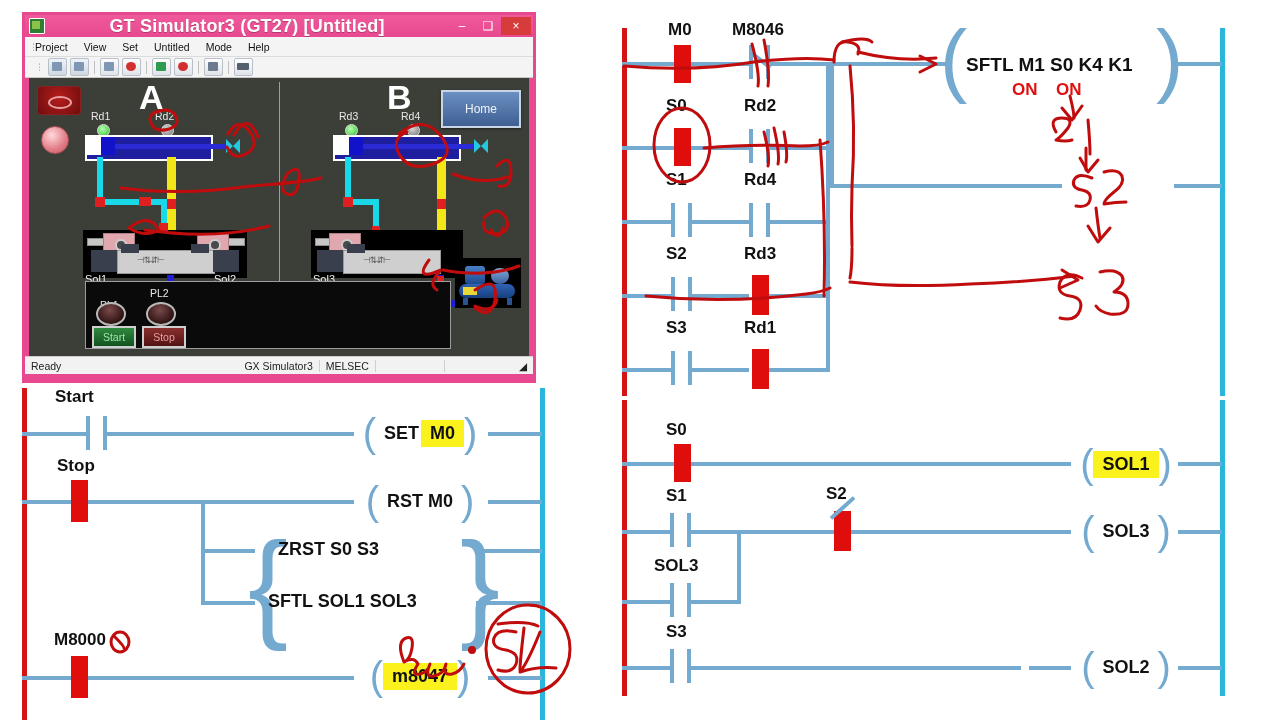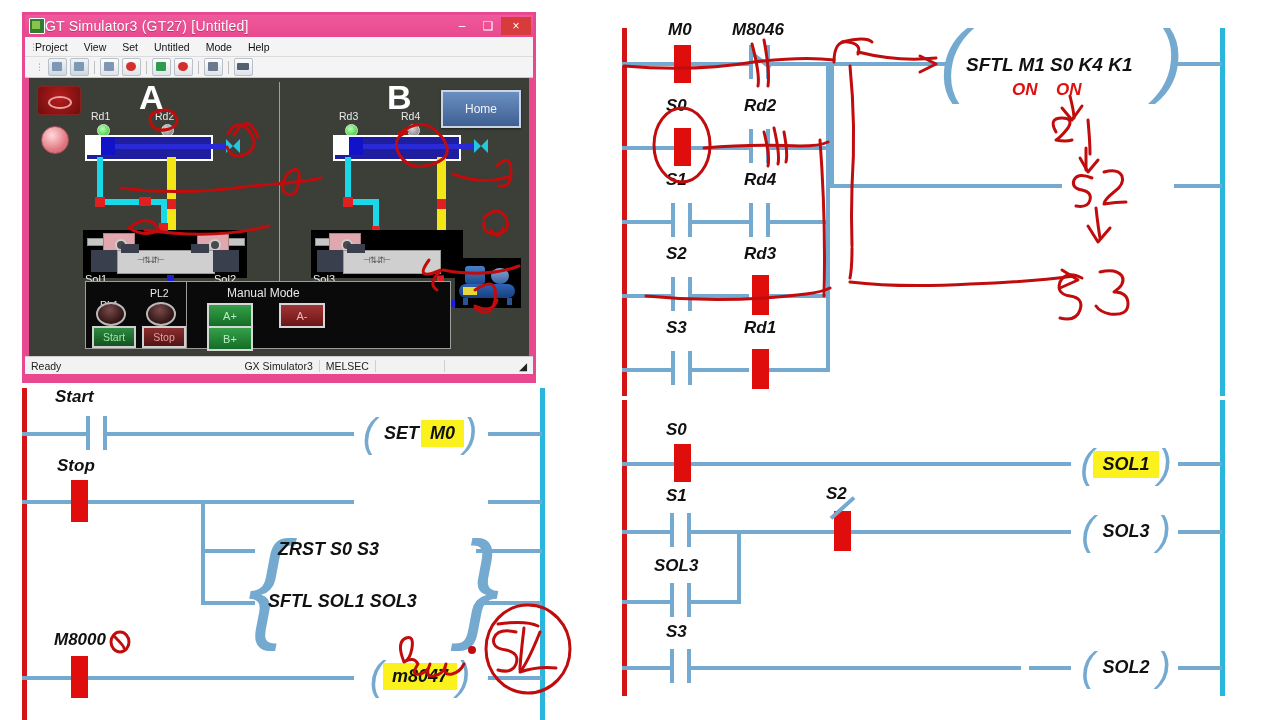--- a/index.html
+++ b/index.html
@@ -10,21 +10,21 @@
 
   
   .sim-window{position:absolute;left:22px;top:12px;width:514px;height:371px;
     background:#e8488f;border:3px solid #e8488f;box-sizing:border-box;}
   .sim-title{position:relative;height:22px;background:linear-gradient(#ef5a9b,#e8488f);
     display:flex;align-items:center;}
   .sim-ico{width:14px;height:14px;margin-left:4px;background:#2e7d32;
     border:1px solid #fff;border-radius:1px;position:relative;}
   .sim-ico:after{content:"";position:absolute;left:2px;top:2px;width:8px;height:8px;
     background:#8bc34a;}
-  .sim-title-text{flex:1;text-align:left;color:#fff;font-size:14px;font-weight:400;
+  .sim-title-text{flex:1;text-align:center;color:#fff;font-size:18px;font-weight:700;
     letter-spacing:.2px;text-shadow:0 1px 0 rgba(0,0,0,.25);}
   .winbtns{display:flex;align-items:center;gap:0;padding-right:2px;}
   .wb{width:26px;height:18px;display:flex;align-items:center;justify-content:center;
       color:#fff;font-size:12px;}
   .wb.close{background:#d83b3b;width:30px;}
   .wb span{font-size:12px;line-height:1;}
 
   .menubar{height:19px;background:#f4f4f4;border-bottom:1px solid #dcdcdc;
     display:flex;align-items:center;padding-left:10px;gap:16px;}
   .menubar .mi{font-size:10.5px;color:#111;}
@@ -118,21 +118,21 @@
   .comp-y{position:absolute;left:8px;top:29px;width:14px;height:8px;background:#e8d837;}
   .comp-leg{position:absolute;top:40px;width:5px;height:7px;background:#2a5392;}
 
   .statusbar{height:17px;background:#f2f2f2;border-top:1px solid #cfcfcf;
     display:flex;align-items:center;font-size:10.5px;color:#222;}
   .sb-cell{padding:0 6px;}
   .sb-sep{width:1px;height:12px;background:#cfcfcf;}
   .sb-grow{flex:1;}
 
   
-  .ladder{position:absolute;font-style:italic;}
+  .ladder{position:absolute;}
   .rail-l{position:absolute;width:5px;background:#d21414;}
   .rail-r{position:absolute;width:5px;background:#29b6dd;}
   .wire{position:absolute;background:#74a9d0;}
   .wire.h{height:4px;}
   .wire.v{width:4px;}
 
   .no-contact{position:absolute;}
   .no-contact:before,.no-contact:after{content:"";position:absolute;top:0;
     width:4px;height:34px;background:#74a9d0;}
   .no-contact:before{left:0;}
@@ -332,26 +332,20 @@
       </div>
 
       <div class="ctlpanel">
         <div class="ctlcell" style="width:100px">
           <div class="ctl-label" style="left:14px;top:17px">PL1</div>
           <div class="ctl-label" style="left:64px;top:5px">PL2</div>
           <div class="pilot" style="left:10px;top:20px"></div>
           <div class="pilot" style="left:60px;top:20px"></div>
           <div class="pbtn green" style="left:6px;top:44px">Start</div>
           <div class="pbtn red" style="left:56px;top:44px">Stop</div>
-        </div>
-        <div class="ctlcell" style="width:164px">
-          <div class="ctl-label" style="left:40px;top:4px;font-size:12px">Manual Mode</div>
-          <div class="mbtn green" style="left:20px;top:21px">A+</div>
-          <div class="mbtn red" style="left:92px;top:21px">A-</div>
-          <div class="mbtn green" style="left:20px;top:44px">B+</div>
         </div>
       </div>
 
       <svg class="ink" style="left:0;top:0;width:506px;height:278px">
         <g fill="none" stroke="#c00c0c" stroke-width="3" stroke-linecap="round">
           <path d="M128,34 q12,-5 18,3 q6,10 -6,14 q-14,4 -18,-6 q-4,-9 8,-12"></path>
           <path d="M199,56 q10,-18 22,-2 q10,14 -4,22 q-13,7 -19,-7"></path>
           <path d="M205,57 q14,-24 24,2"></path>
           <path d="M92,110 q60,8 130,-2 q55,-4 70,-8"></path>
           <path d="M258,96 q14,-12 12,6 q-2,18 -12,14 q-9,-4 0,-20"></path>
@@ -398,20 +392,28 @@
       <span class="txt" style="padding-right:2px">SET</span>
       <span class="txt hl">M0</span>
       <span class="pr">)</span>
     </div>
     <div class="wire h" style="left:488px;top:48px;width:54px"></div>
 
     <div class="lab" style="left:57px;top:72px">Stop</div>
     <div class="wire h" style="left:22px;top:116px;width:64px"></div>
     <div class="energ" style="left:71px;top:96px"></div>
     <div class="wire h" style="left:88px;top:116px;width:266px"></div>
+    <div class="coil" style="left:350px;top:98px;width:140px;height:38px">
+      <span class="pl">(</span>
+      <span class="txt">
+        <span>RST</span>
+        <span>M0</span>
+      </span>
+      <span class="pr">)</span>
+    </div>
     <div class="wire h" style="left:488px;top:116px;width:54px"></div>
 
     <div class="wire v" style="left:201px;top:116px;height:105px"></div>
     <div class="wire h" style="left:201px;top:165px;width:54px"></div>
     <div class="wire h" style="left:201px;top:217px;width:54px"></div>
 
     <div class="bigbracket" style="left:248px;top:140px;font-size:120px">{</div>
     <div class="bigbracket" style="left:460px;top:140px;font-size:120px">}</div>
     <div class="lab" style="left:278px;top:155px;font-size:18px">ZRST  S0  S3</div>
     <div class="lab" style="left:268px;top:207px;font-size:18px">SFTL SOL1 SOL3</div>

